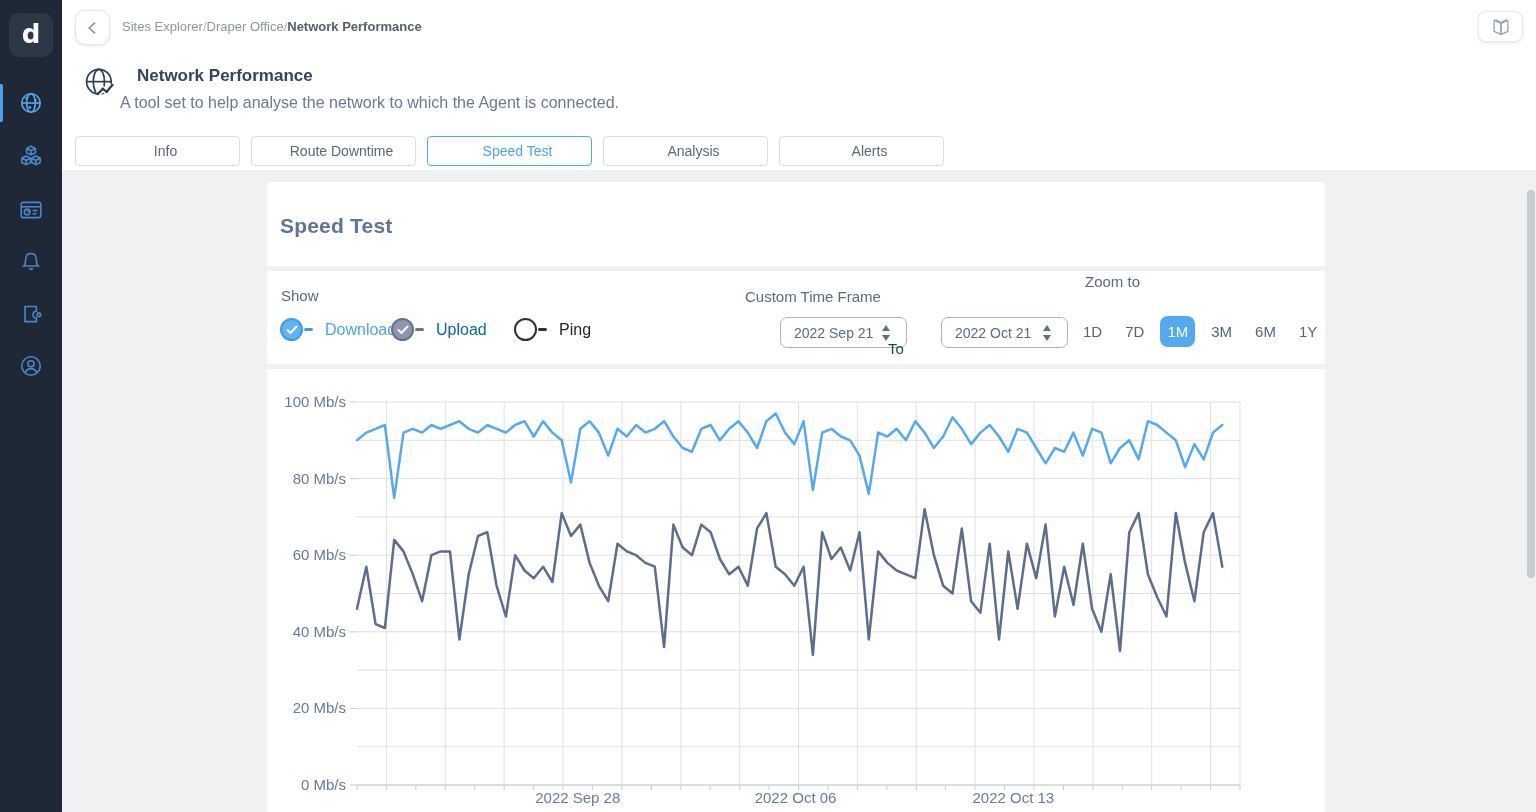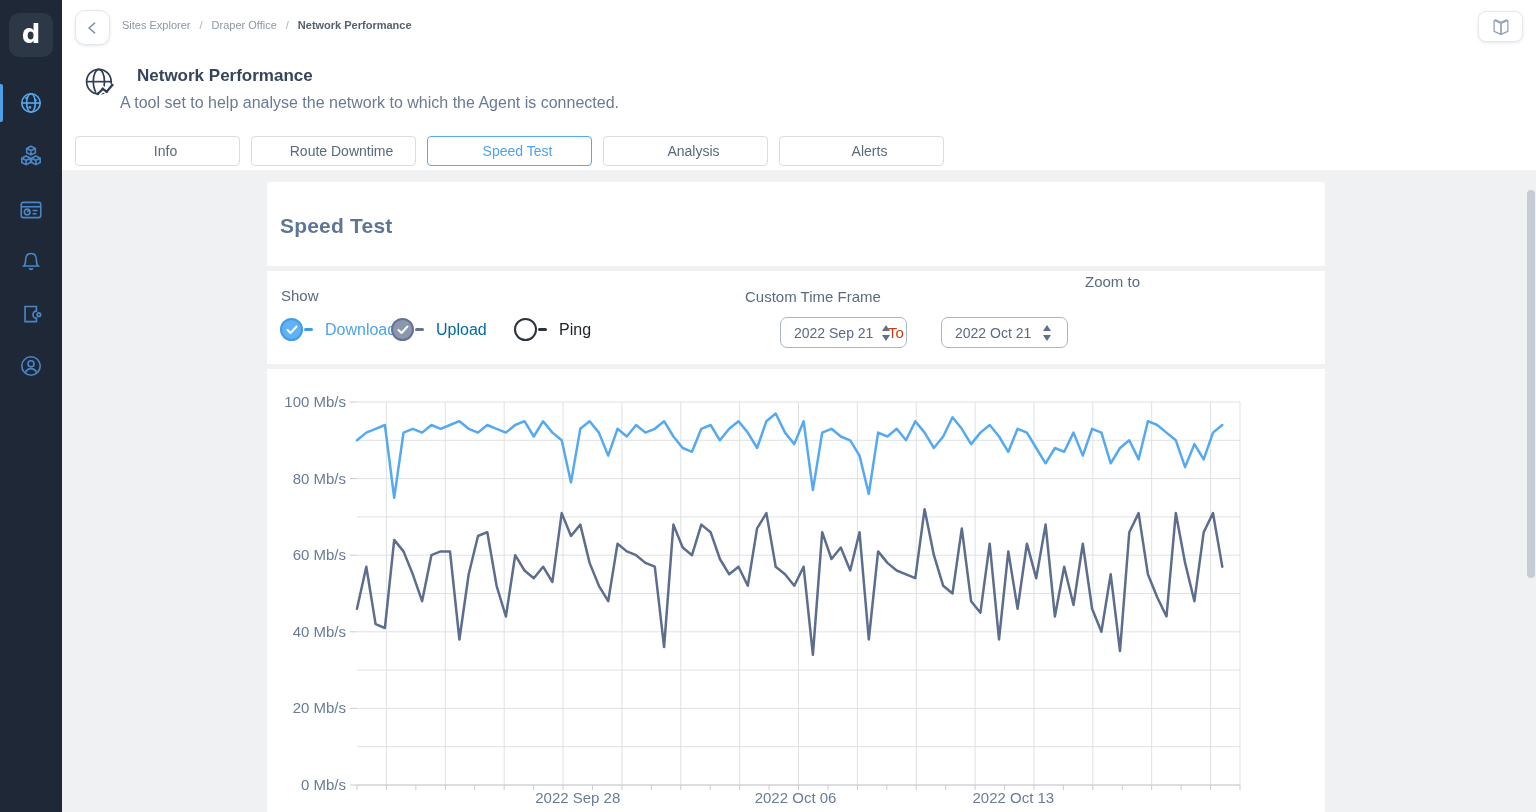--- a/index.html
+++ b/index.html
@@ -14,21 +14,21 @@
   .nav-item { position:absolute; left:0; width:62px; height:38px; display:flex; align-items:center; justify-content:center; cursor:pointer; }
   .nav-item svg { stroke:#4a86c6; fill:none; stroke-width:1.5; }
   .nav-item.active svg { stroke:#57a8ef; }
   .active-bar { position:absolute; left:0; top:0; width:3px; height:38px; background:#4d9fe8; border-radius:0 2px 2px 0; }
 
   
   .top-white { position:absolute; left:62px; top:0; width:1474px; height:170px; background:#ffffff; }
 
   .back-btn { position:absolute; left:75px; top:10px; width:35px; height:35px; background:#fff; border:1px solid #e3e7ec;
               border-radius:10px; box-shadow:0 1px 3px rgba(40,60,90,0.12); display:flex; align-items:center; justify-content:center; cursor:pointer; }
-  .breadcrumb { position:absolute; left:122px; top:19px; font-size:11px; color:#8b97a4; display:flex; gap:9px; align-items:flex-end; }
+  .breadcrumb { position:absolute; left:122px; top:19px; font-size:13px; color:#8b97a4; display:flex; align-items:flex-end; }
   .breadcrumb .sep { color:#a9b2bd; }
   .breadcrumb .current { color:#55616e; font-weight:bold; }
 
   .doc-btn { position:absolute; left:1478px; top:11px; width:45px; height:31px; background:#fff; border:1px solid #e6e9ec;
              border-radius:8px; box-shadow:0 1px 3px rgba(40,60,90,0.12); display:flex; align-items:center; justify-content:center; cursor:pointer; }
 
   .page-head-icon { position:absolute; left:81px; top:64px; }
   .page-title { position:absolute; left:137px; top:66px; font-size:17px; font-weight:bold; color:#36445c; }
   .page-subtitle { position:absolute; left:120px; top:94px; font-size:16px; color:#6b7a94; }
 
@@ -54,21 +54,21 @@
   .toggle-label { font-size:16px; margin-left:12px; }
 
   
   .date-input { position:absolute; top:46px; height:31px; border:1.5px solid #a9b6c6; border-radius:7px; background:#fff;
                 display:flex; align-items:center; padding:0 9px 0 13px;margin-left:28px; }
   .date-input input { border:none; outline:none; width:82px; font-size:14px; color:#5a6b85; background:transparent;
                       font-family:"Liberation Sans", sans-serif; }
   .spinner { display:flex; flex-direction:column; gap:4px; margin-left:6px; cursor:pointer; }
   .tri-up { width:0; height:0; border-left:4.5px solid transparent; border-right:4.5px solid transparent; border-bottom:6px solid #5f708a; }
   .tri-down { width:0; height:0; border-left:4.5px solid transparent; border-right:4.5px solid transparent; border-top:6px solid #5f708a; }
-  .to-label { position:absolute; top:53px; font-size:15px; color:#c2410c; }
+  .to-label { position:absolute; top:69px; font-size:15px; color:#14532d; }
 
   
   .zoom-row { position:absolute; left:809px; top:45px; display:flex; align-items:center; }
   .zoom-opt { font-size:15px; color:#54657c; padding:7px 7px; margin-right:9px; cursor:pointer; border-radius:8px; }
   .zoom-opt.active { background:#55a9f0; color:#ffffff; }
 
   
   #chart-svg { position:absolute; left:0; top:0; }
   .axis-label { font-size:15px; fill:#697c97; font-family:"Liberation Sans", sans-serif; }
 
@@ -234,20 +234,28 @@
 
   <div class="date-input" style="left:646px; width:127px">
     <input type="text" readonly="" value="2022 Oct 21" style="">
     <span class="spinner">
       <span class="tri-up"></span>
       <span class="tri-down"></span>
     </span>
   </div>
 
   <div class="group-label" style="left:818px; top:2px">Zoom to</div>
+  <div class="zoom-row">
+    <span class="zoom-opt">1D</span>
+    <span class="zoom-opt">7D</span>
+    <span class="zoom-opt active">1M</span>
+    <span class="zoom-opt">3M</span>
+    <span class="zoom-opt">6M</span>
+    <span class="zoom-opt">1Y</span>
+  </div>
 </div>
 
 <div class="card s3">
   <svg id="chart-svg" width="1058" height="443" viewBox="0 0 1058 443">
       <line x1="90" y1="416" x2="973" y2="416" stroke="#dfe1e3" stroke-width="1"></line>
       <line x1="90" y1="377.7" x2="973" y2="377.7" stroke="#dfe1e3" stroke-width="1"></line>
       <line x1="90" y1="339.4" x2="973" y2="339.4" stroke="#dfe1e3" stroke-width="1"></line>
       <line x1="90" y1="301.1" x2="973" y2="301.1" stroke="#dfe1e3" stroke-width="1"></line>
       <line x1="90" y1="262.79999999999995" x2="973" y2="262.79999999999995" stroke="#dfe1e3" stroke-width="1"></line>
       <line x1="90" y1="224.5" x2="973" y2="224.5" stroke="#dfe1e3" stroke-width="1"></line>

